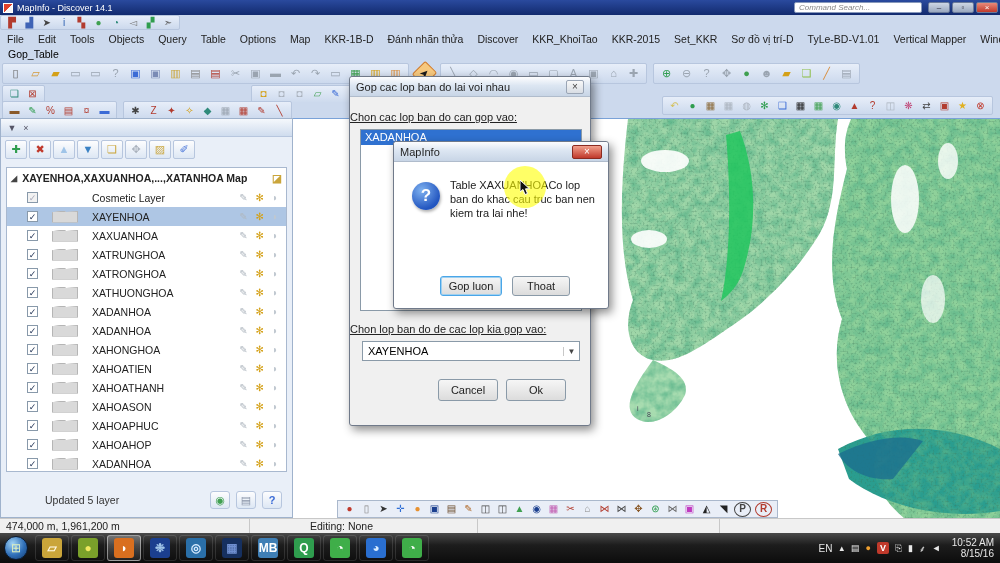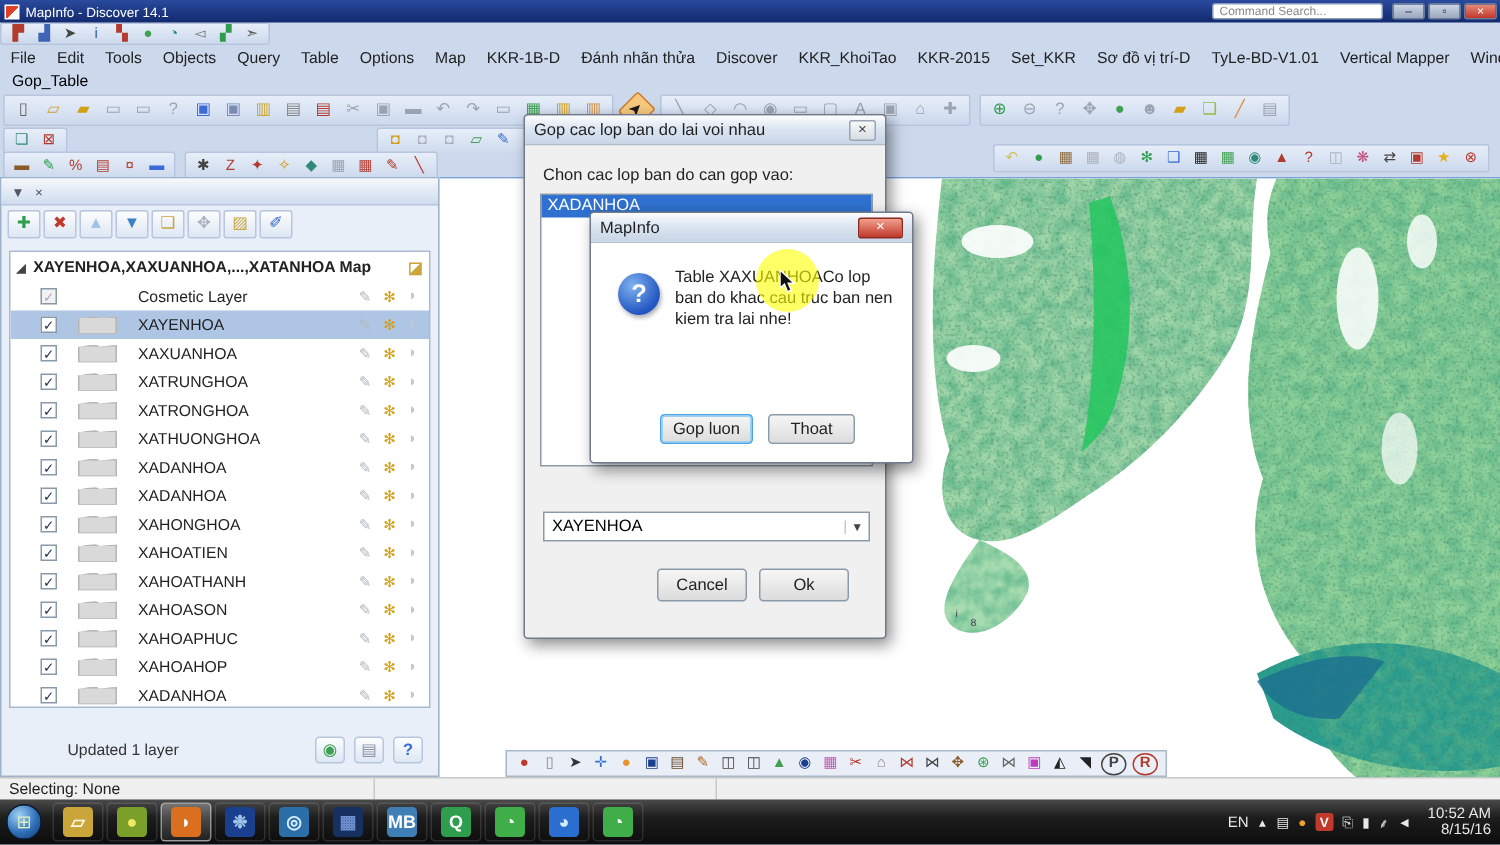--- a/index.html
+++ b/index.html
@@ -8,22 +8,22 @@
   .abs { position:absolute; }
 
   
   #titlebar { position:absolute; left:0; top:0; width:1000px; height:15px;
     background:linear-gradient(#2a4a9e,#122a6e); color:#fff; display:flex;
     align-items:center; font-size:9px; z-index:50; }
   #app-icon { width:10px; height:10px; margin:0 4px 0 3px;
     background:linear-gradient(135deg,#e0402a 55%,#f8f8f8 55%); border:1px solid #fff; }
   #titlebar .ttl { white-space:nowrap; }
   #titlebar .ttl + .ttl { margin-left:18px; }
-  #cmd-search { margin-left:auto; margin-right:6px; width:114px; height:11px;
-    background:#fff; border:1px solid #8899bb; border-radius:2px; 
+  #cmd-search { margin-left:auto; margin-right:6px; width:128px; height:11px;
+    background:#fff; border:1px solid #8899bb; border-radius:2px; font-style:italic;
     color:#888; font-size:8px; padding-left:4px; display:flex; align-items:center; }
   .winbtn { width:22px; height:11px; margin-right:2px; border:1px solid #6a7a9a;
     border-radius:2px; background:linear-gradient(#cdd6e4,#9aa8bf); color:#223;
     font-size:8px; line-height:9px; text-align:center; }
   .winbtn.close { background:linear-gradient(#e88a7a,#c0392b); color:#fff; }
 
   
   .strip { position:absolute; left:0; width:1000px; background:#ccd9ed; }
   .iconrow { display:flex; align-items:center; gap:1px; }
   .tb-group { display:flex; gap:1px; padding:1px 3px; border:1px solid #b7c6de;
@@ -89,21 +89,21 @@
   .dlg-x { width:18px; height:14px; border:1px solid #9aa5b5; border-radius:2px;
     background:linear-gradient(#f8f8f8,#d8dde4); text-align:center; font-size:10px;
     line-height:12px; color:#444; }
   .dlg-x.red { background:linear-gradient(#f2a08c,#c0392b); border-color:#8a2a20;
     color:#fff; width:30px; }
   .btn { border:1px solid #8a9aa8; border-radius:3px;
     background:linear-gradient(#f6f6f6,#dcdcdc); text-align:center; font-size:11px;
     color:#222; display:flex; align-items:center; justify-content:center; }
   .btn.focus { border-color:#4aa6e8; box-shadow:0 0 0 1px #9fd0f0 inset; }
   #dlg-merge { left:349px; top:76px; width:242px; height:350px; z-index:30; }
-  #dlg-merge .lbl { position:absolute; left:12px; color:#222; }
+  #dlg-merge .lbl { position:absolute; left:0; color:#222;text-decoration:underline; }
   #merge-list { position:absolute; left:10px; top:52px; width:222px; height:182px;
     background:#fff; border:1px solid #8a9aa8; }
   #merge-list .sel { height:15px; background:#2f71d0; color:#fff; padding-left:4px;
     line-height:15px; }
   #merge-combo { position:absolute; left:12px; top:264px; width:218px; height:20px;
     background:#fff; border:1px solid #8a9aa8; display:flex; align-items:center;
     padding-left:5px; }
   #merge-combo .arr { margin-left:auto; width:16px; text-align:center; color:#444;
     border-left:1px solid #c8c8c8; font-size:8px; }
   #dlg-msg { left:393px; top:141px; width:216px; height:168px; background:#fff;
@@ -534,38 +534,39 @@
           <span class="ricons">
             <span style="color:#b0b8c0">✎</span>
             <span style="color:#d4a017">✻</span>
             <span style="color:#c0c8d0">◗</span>
           </span>
         </div>
 
     </div>
   </div>
   <div id="lp-footer">
-    <span class="upd">Updated 1 layer</span>
+    <span class="upd">Updated 5 layer</span>
     <span class="fbtns">
       <span class="fbtn" style="color:#3fa050">◉</span>
       <span class="fbtn" style="color:#8a94a8">▤</span>
       <span class="fbtn" style="color:#3b6bd6;font-weight:bold">?</span>
     </span>
   </div>
 </div>
 
 <div class="dlg" id="dlg-merge">
   <div class="dlg-title">
     <span class="cap">Gop cac lop ban do lai voi nhau</span>
     <span class="dlg-x">×</span>
   </div>
   <div class="lbl" style="top:34px;">Chon cac lop ban do can gop vao:</div>
   <div id="merge-list">
     <div class="sel">XADANHOA</div>
   </div>
+  <div class="lbl" style="top:246px;">Chon lop ban do de cac lop kia gop vao:</div>
   <div id="merge-combo">
     <span>XAYENHOA</span>
     <span class="arr">▼</span>
   </div>
   <div class="btn" style="position:absolute;left:88px;top:302px;width:60px;height:22px;">Cancel</div>
   <div class="btn" style="position:absolute;left:156px;top:302px;width:60px;height:22px;">Ok</div>
 </div>
 
 <div class="dlg" id="dlg-msg">
   <div class="dlg-title">
@@ -606,21 +607,22 @@
     <div class="tb-btn" style="color: rgb(47, 157, 78);">⊛</div>
     <div class="tb-btn" style="color: rgb(102, 102, 102);">⋈</div>
     <div class="tb-btn" style="color: rgb(192, 58, 192);">▣</div>
     <div class="tb-btn" style="color: rgb(34, 34, 34);">◭</div>
     <div class="tb-btn" style="color: rgb(34, 34, 34);">◥</div>
     <div class="tb-btn circ" style="color: rgb(68, 68, 68);">P</div>
     <div class="tb-btn circ" style="color: rgb(178, 59, 46);">R</div>
 </div>
 
 <div id="statusbar">
-  <div class="seg">Selecting: None</div>
+  <div class="seg">474,000 m, 1,961,200 m</div>
+  <div class="seg">Editing: None</div>
   <div class="seg"></div>
 </div>
 
 <div id="taskbar">
   <div id="start-orb">⊞</div>
   <div style="display:flex;">
 
       <div class="tk-item">
         <div class="tk-ico" style="background: rgb(202, 165, 58); color: rgb(255, 248, 224);">▱</div>
       </div>

